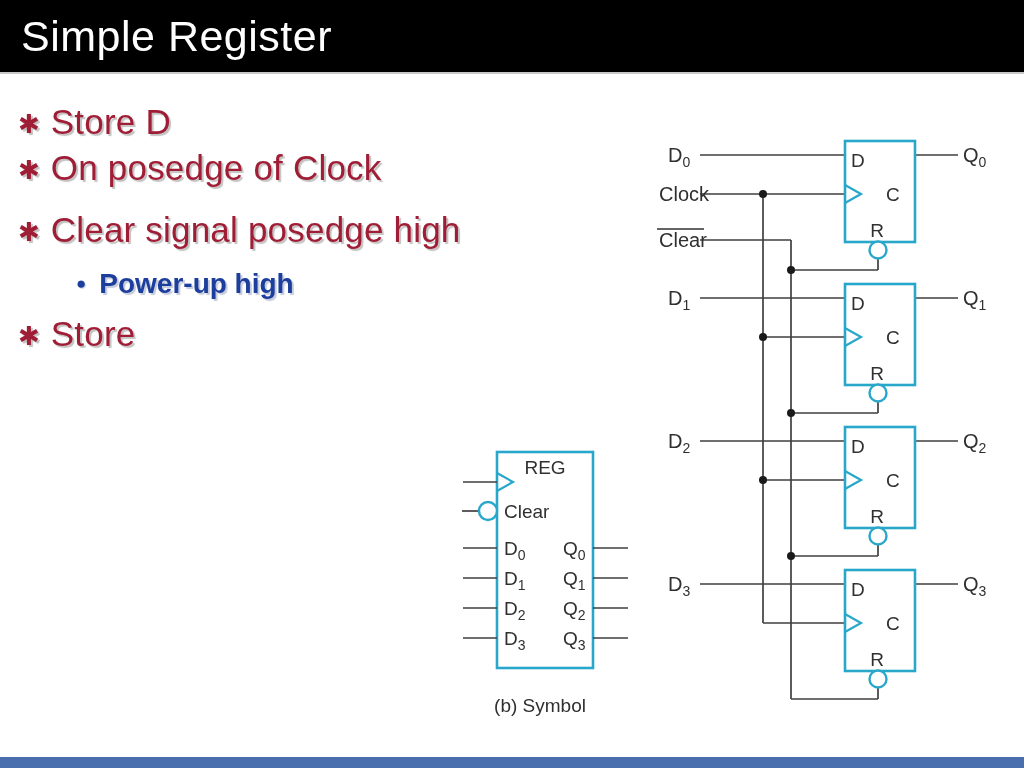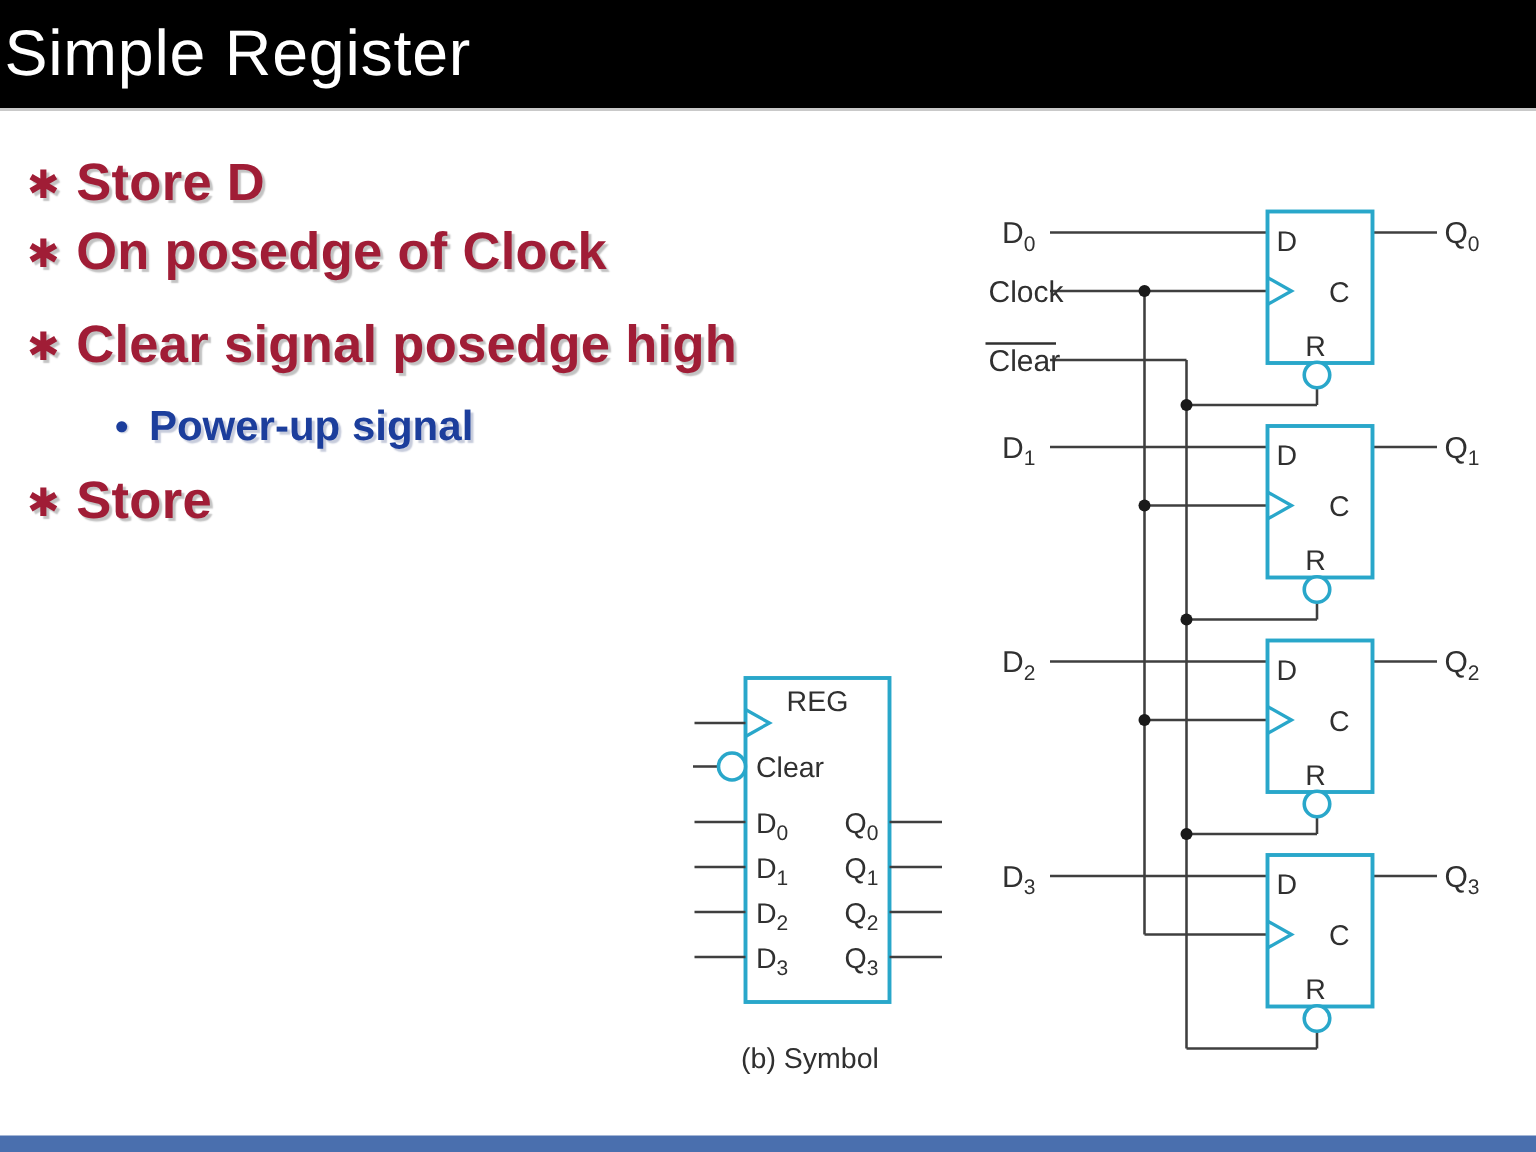--- a/index.html
+++ b/index.html
@@ -3,27 +3,27 @@
 <meta charset="utf-8">
 <style>
   *{margin:0;padding:0;box-sizing:border-box}
   html,body{width:1024px;height:768px}
   body{position:relative;background:#ffffff;font-family:"Liberation Sans",sans-serif;overflow:hidden}
 
   .titlebar{position:absolute;left:0;top:0;width:1024px;height:74px;
     background:var(--title-bg,#000);border-bottom:2px solid #c9c9c9;
     display:flex;align-items:center}
   .title{color:var(--title-fg,#fff);font-size:43px;font-weight:normal;
-    padding-left:3px;letter-spacing:.5px}
+    padding-left:21px;letter-spacing:.5px}
 
   .bullet-row{position:absolute;left:18px;white-space:nowrap}
   .bullet-row.sub{left:76px}
   .b1{color:var(--red,#a01d36);font-size:26px;margin-right:11px;
     vertical-align:1px;text-shadow:2px 2px 1px #c2c2c2}
-  .t1{color:var(--red,#a01d36);font-size:35px;font-weight:bold;
+  .t1{color:var(--red,#a01d36);font-size:35px;font-weight:normal;
     text-shadow:2px 2px 1px #c2c2c2;letter-spacing:.2px}
   .b2{color:var(--blue,#1c3e9c);font-size:17px;margin-right:13px;
     vertical-align:4px;text-shadow:1px 1px 1px #c6cbdb}
   .t2{color:var(--blue,#1c3e9c);font-size:28px;font-weight:bold;
     text-shadow:2px 2px 1px #c6cbdb}
 
   svg{position:absolute;font-family:"Liberation Sans",sans-serif}
   #circuit-svg{left:640px;top:120px;width:384px;height:600px}
   #symbol-svg{left:440px;top:440px;width:230px;height:290px}
 
@@ -42,21 +42,21 @@
   <div class="bullet-row" style="top:102px">
     <span class="b1">✱</span><span class="t1">Store D</span>
   </div>
   <div class="bullet-row" style="top:148px">
     <span class="b1">✱</span><span class="t1">On posedge of Clock</span>
   </div>
   <div class="bullet-row" style="top:210px">
     <span class="b1">✱</span><span class="t1">Clear signal posedge high</span>
   </div>
   <div class="bullet-row sub" style="top:268px">
-    <span class="b2">●</span><span class="t2">Power-up signal</span>
+    <span class="b2">●</span><span class="t2">Power-up high</span>
   </div>
   <div class="bullet-row" style="top:314px">
     <span class="b1">✱</span><span class="t1">Store</span>
   </div>
 </div>
 
 <svg id="circuit-svg" viewBox="640 120 384 600">
     <line x1="700" y1="194" x2="845" y2="194" stroke="#3f3f3f" stroke-width="1.7"></line>
     <line x1="763" y1="194" x2="763" y2="623" stroke="#3f3f3f" stroke-width="1.7"></line>
     <line x1="700" y1="240" x2="791" y2="240" stroke="#3f3f3f" stroke-width="1.7"></line>

